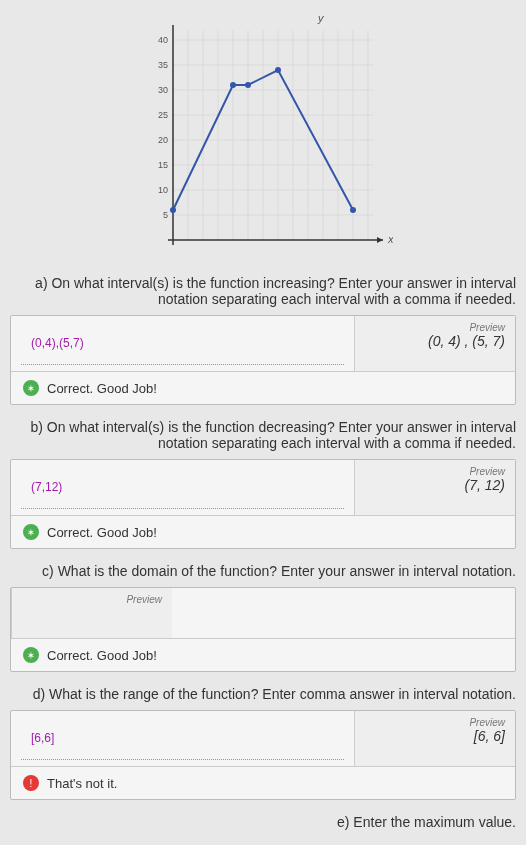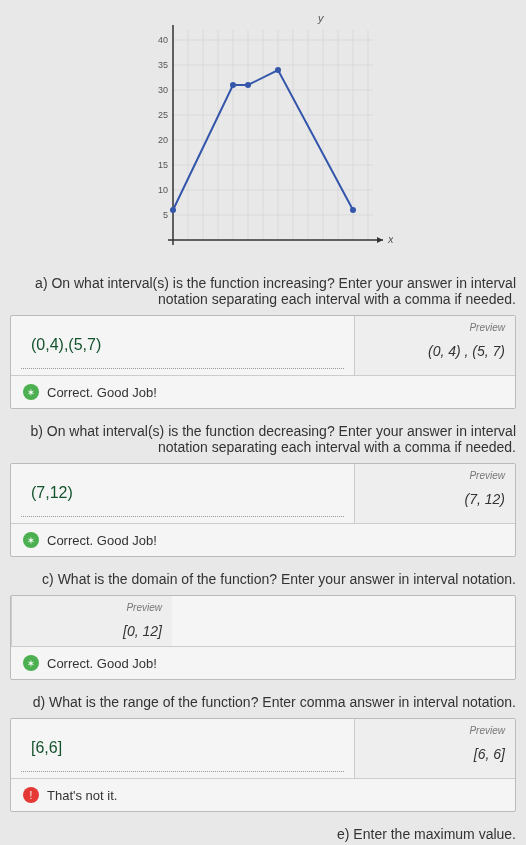--- a/index.html
+++ b/index.html
@@ -29,41 +29,41 @@
   border-radius: 2px;
 }
 .answer-row {
   display: flex;
   align-items: stretch;
   min-height: 50px;
 }
 .answer-input {
   flex: 1;
   padding: 14px 10px;
-  font-size: 16px;
-  color: #14532d;
+  font-size: 12px;
+  color: #a21caf;
   border-bottom: 1px dotted #999;
   margin: 6px 10px;
 }
 .preview-cell {
   width: 140px;
   text-align: right;
   padding: 6px 10px;
   background: #eee;
   border-left: 1px solid #ccc;
   font-style: italic;
 }
 .preview-label {
   font-size: 10px;
   color: #777;
 }
 .preview-value {
   font-size: 14px;
   color: #333;
-  margin-top: 10px;
+  margin-top: 0;
 }
 .feedback {
   padding: 8px 12px;
   font-size: 13px;
   border-top: 1px solid #ccc;
   display: flex;
   align-items: center;
   gap: 8px;
 }
 .fb-icon {
@@ -164,21 +164,20 @@
     <span class="fb-icon fb-correct">✶</span>
     <span>Correct. Good Job!</span>
   </div>
 </div>
 
 <div class="question">c) What is the domain of the function? Enter your answer in interval notation.</div>
 <div class="answer-box">
   <div class="answer-row">
     <div class="preview-cell">
       <div class="preview-label">Preview</div>
-      <div class="preview-value">[0, 12]</div>
     </div>
   </div>
   <div class="feedback">
     <span class="fb-icon fb-correct">✶</span>
     <span>Correct. Good Job!</span>
   </div>
 </div>
 
 <div class="question">d) What is the range of the function? Enter comma answer in interval notation.</div>
 <div class="answer-box">

